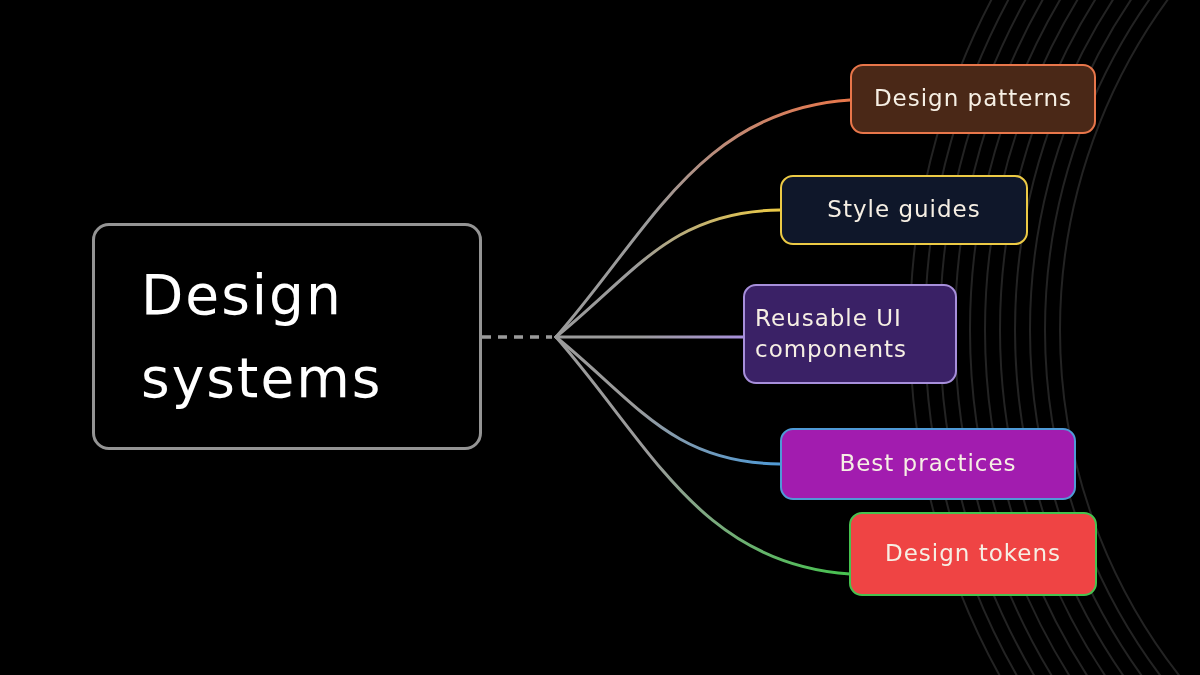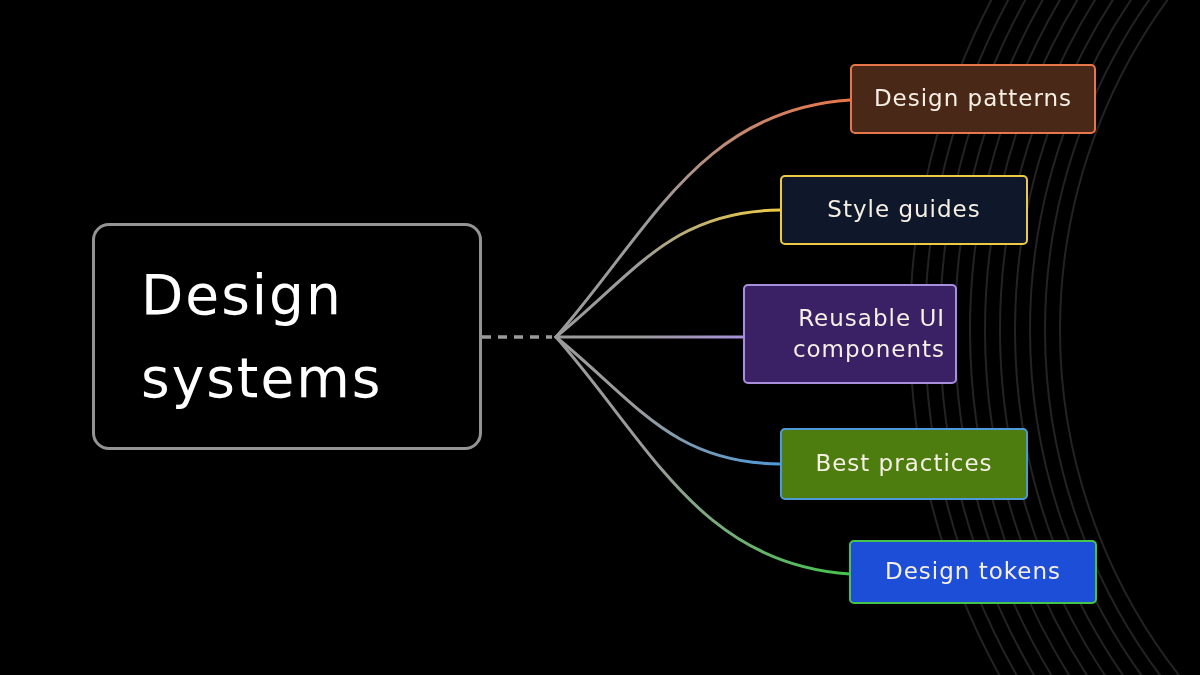--- a/index.html
+++ b/index.html
@@ -18,22 +18,22 @@
   .root-node{
     border-width:3px;border-radius:17px;
     justify-content:flex-start;
     padding:0 88px 0 46px;
   }
   .root-node .label{
     font-size:55px;line-height:1.5;letter-spacing:2px;
     font-weight:500;
   }
   .child-node{
-    border-width:2.5px;border-radius:5px;
-    text-align:right;padding:16px 10px;
+    border-width:2.5px;border-radius:13px;
+    text-align:left;padding:16px 10px;
   }
   .child-node .label{
     font-size:23px;line-height:1.35;letter-spacing:1px;
   }
 </style>
 </head>
 <body>
 
 <div class="stage" style="background: rgb(0, 0, 0);">
 
@@ -98,21 +98,21 @@
   </div>
 
   <div class="node child-node" style="left: 780px; top: 175px; width: 248px; height: 70px; background: #0f172a; border-color: rgb(236, 202, 69); color: rgb(246, 239, 228);">
     <span class="label">Style guides</span>
   </div>
 
   <div class="node child-node" style="left: 743px; top: 284px; width: 214px; height: 100px; background: rgb(58, 33, 102); border-color: rgb(167, 143, 219); color: rgb(246, 239, 228);">
     <span class="label">Reusable UI components</span>
   </div>
 
-  <div class="node child-node" style="left: 780px; top: 428px; width: 248px; height: 72px; background: #4d7c0f; border-color: rgb(79, 154, 214); color: rgb(246, 239, 228);">
+  <div class="node child-node" style="left: 780px; top: 428px; width: 296px; height: 72px; background: #a21caf; border-color: rgb(79, 154, 214); color: rgb(246, 239, 228);">
     <span class="label">Best practices</span>
   </div>
 
-  <div class="node child-node" style="left: 849px; top: 540px; width: 248px; height: 64px; background: #1d4ed8; border-color: rgb(70, 194, 79); color: rgb(246, 239, 228);">
+  <div class="node child-node" style="left: 849px; top: 512px; width: 248px; height: 84px; background: #ef4444; border-color: rgb(70, 194, 79); color: rgb(246, 239, 228);">
     <span class="label">Design tokens</span>
   </div>
 
 </div>
 
 </body></html>

